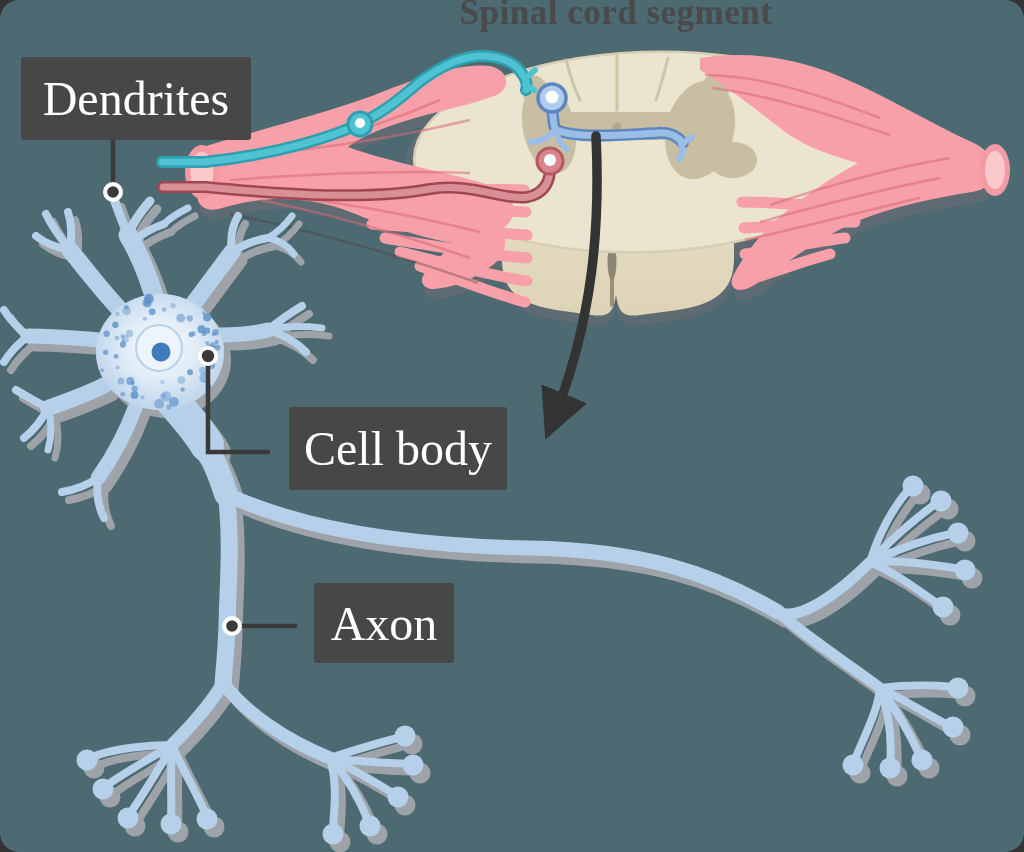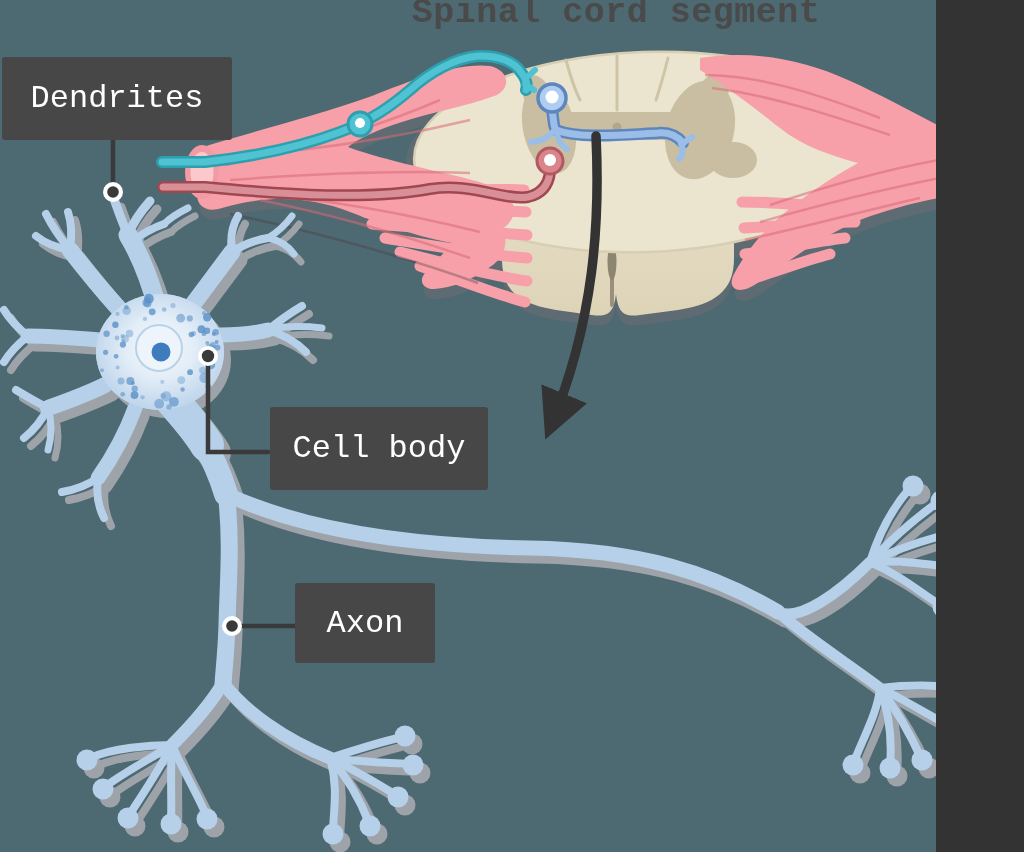--- a/index.html
+++ b/index.html
@@ -1,30 +1,31 @@
 <!DOCTYPE html>
 <html style="--background: #4D6972; --label_box: #474747; --label_text: #FFFFFF; --title_text: #4A4A4A; --leader: #3A3A3A; --arrow: #333333; --neuron_blue: #B6D0E9; --neuron_shadow: #9DA3A8; --soma_center: #F7FAFD; --speckle_blue: #5D92C8; --nucleus_fill: #EDF4FB; --nucleolus_blue: #3F7CBE; --nerve_pink: #F7A0A9; --nerve_cut_rim: #F49AA4; --nerve_cut_face: #FBC9CC; --nerve_striation: #D96A77; --cord_beige: #EBE4CE; --cord_front: #E3DBC1; --cord_rim: #D8CEB3; --gray_matter: #C9BEA2; --sensory_teal: #4FC3D2; --sensory_teal_dark: #2E9FAF; --motor_blue: #9BBEE8; --motor_blue_dark: #5E86BE; --relay_red: #D88F97; --relay_red_dark: #A04850; --figure_shadow: #5F6B72;"><head>
 <meta charset="utf-8">
 <style>
   html,body{margin:0;padding:0;background:#333;}
   .stage{
-    position:relative;width:936px;height:852px;overflow:hidden;
+    position:relative;width:1024px;height:852px;overflow:hidden;
     background:var(--background,#4D6972);
-    font-family:Liberation Mono, monospace;
+    font-family:Liberation Serif, serif;
+    border-radius:19px;
   }
   .stage svg{position:absolute;left:0;top:0;}
   .title{
     position:absolute;top:-7px;left:616px;transform:translateX(-50%);
     font-size:35px;font-weight:600;letter-spacing:.5px;white-space:nowrap;
     color:var(--title_text,#4A4A4A);
   }
   .label{
     position:absolute;display:flex;align-items:center;justify-content:center;
     background:var(--label_box,#474747);color:var(--label_text,#fff);
-    font-size:32px;border-radius:3px;white-space:nowrap;
+    font-size:48px;border-radius:3px;white-space:nowrap;margin-left:19px;
   }
   #label-dendrites{left:2px;top:57px;width:230px;height:83px;}
   #label-cellbody{left:270px;top:407px;width:218px;height:83px;}
   #label-axon{left:295px;top:583px;width:140px;height:80px;}
   .shadowpaint{fill:var(--neuron_shadow,#9DA3A8);stroke:var(--neuron_shadow,#9DA3A8);}
   .bluepaint{fill:var(--neuron_blue,#B6D0E9);stroke:var(--neuron_blue,#B6D0E9);}
 </style>
 </head>
 <body>
 

